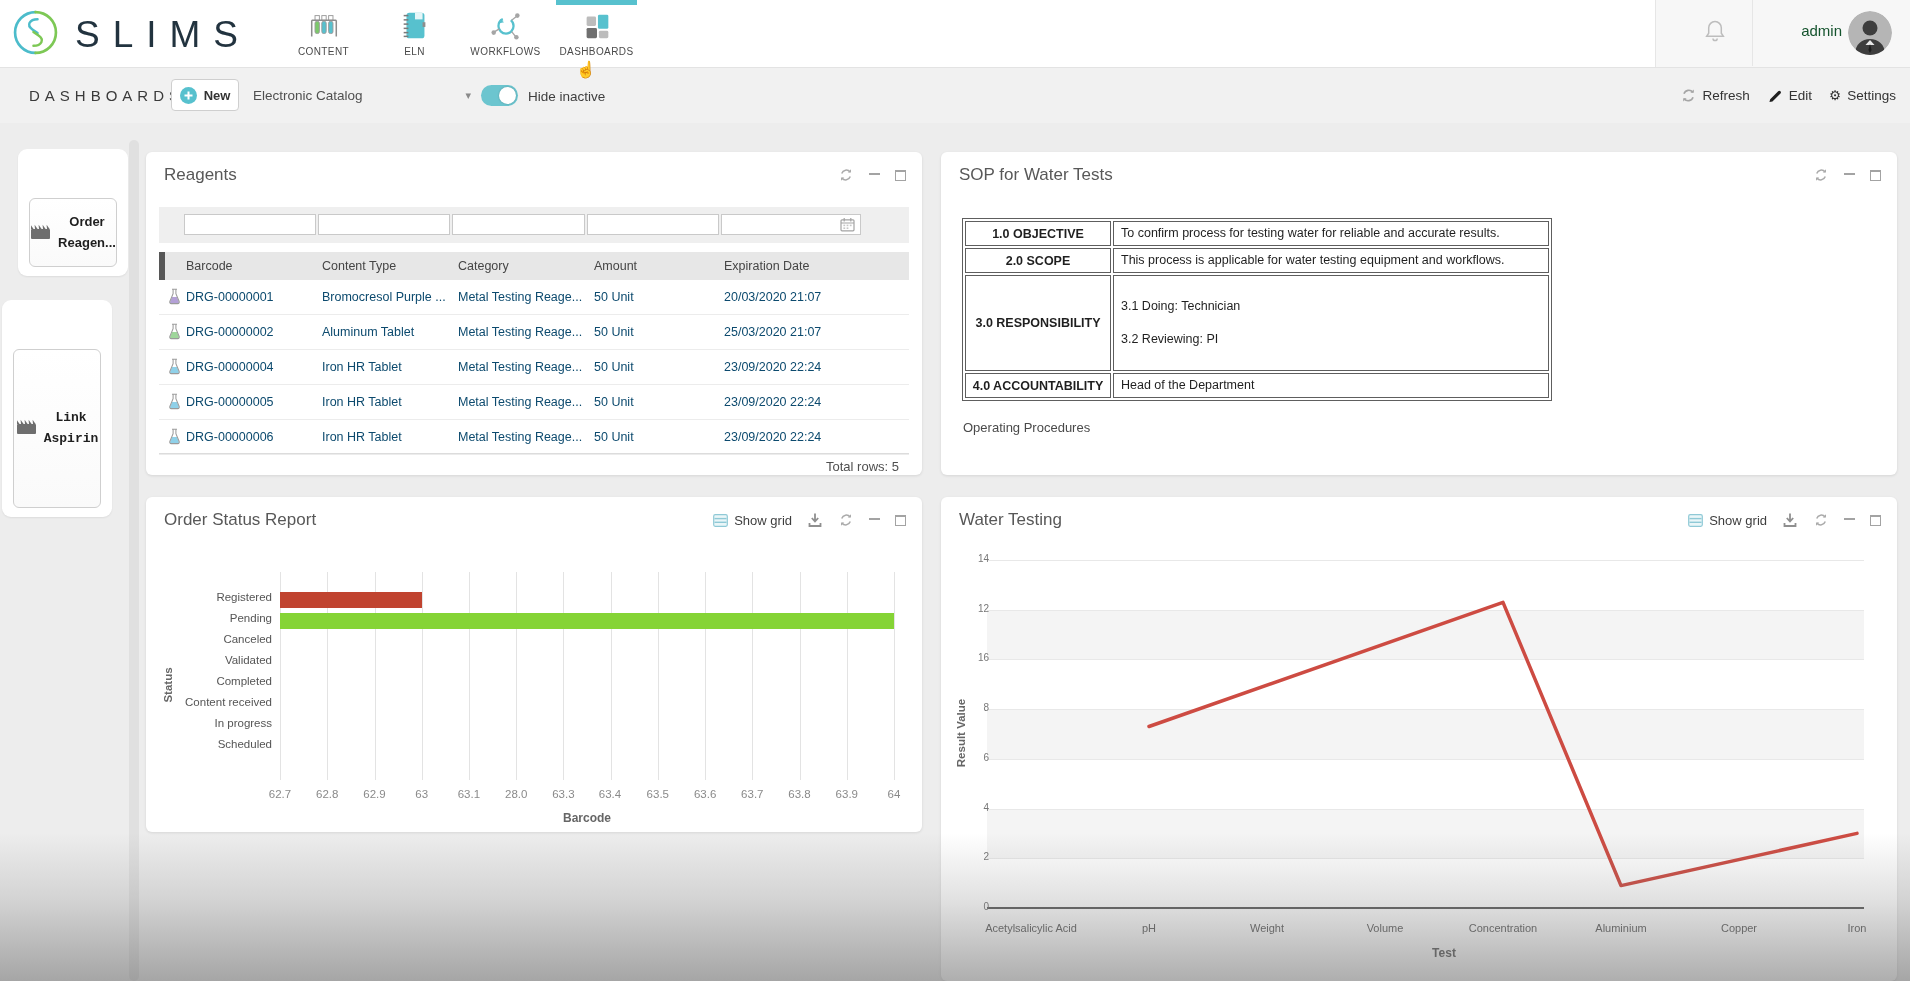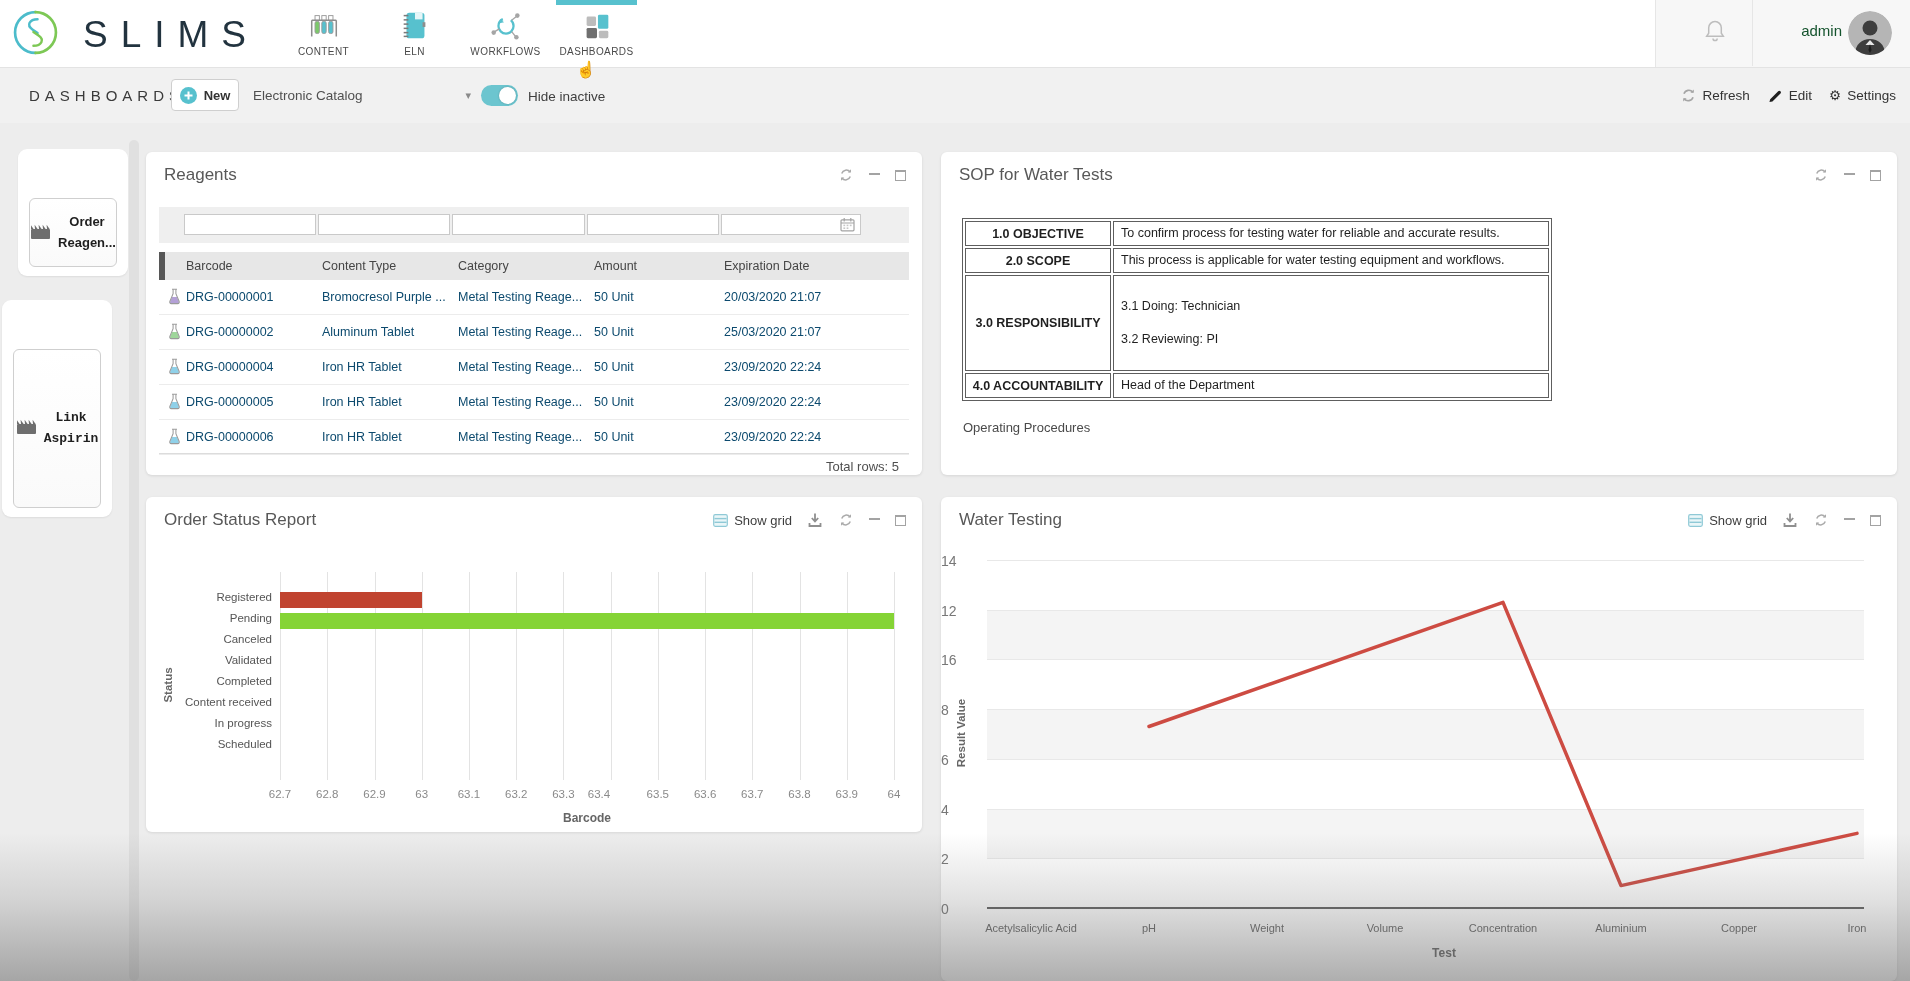--- a/index.html
+++ b/index.html
@@ -3,21 +3,21 @@
 <meta charset="utf-8">
 <style>
   html,body{margin:0;padding:0;}
   body{
     width:1910px;height:981px;position:relative;overflow:hidden;
     background:#ededed;font-family:"Liberation Sans",sans-serif;
     -webkit-font-smoothing:antialiased;
   }
   
   .topbar{position:absolute;left:0;top:0;width:1910px;height:67px;background:#fff;border-bottom:1px solid #e3e3e3;z-index:10;}
-  .logo{position:absolute;left:12px;top:9px;display:flex;align-items:center;gap:24px;cursor:pointer;}
+  .logo{position:absolute;left:12px;top:9px;display:flex;align-items:center;gap:16px;cursor:pointer;}
   .logo-text{font-size:37px;letter-spacing:13px;color:#22333f;font-weight:400;}
   .nav{position:absolute;left:278px;top:0;height:67px;display:flex;}
   .nav-item{width:91px;height:67px;position:relative;display:flex;flex-direction:column;align-items:center;padding-top:7px;box-sizing:border-box;cursor:pointer;}
   .nav-item .nav-ico{height:38px;display:flex;align-items:center;justify-content:center;}
   .nav-label{font-size:10px;color:#4a4a4a;letter-spacing:.4px;margin-top:1px;}
   .nav-item.active::before{content:"";position:absolute;top:0;left:5px;right:5px;height:5px;background:#57c1ce;}
   .user-area{position:absolute;right:0;top:0;width:254px;height:67px;background:#f7f7f7;border-left:1px solid #e6e6e6;}
   .bell-wrap{position:absolute;left:22px;top:0;width:74px;height:66px;border-right:1px solid #e6e6e6;display:flex;align-items:center;justify-content:center;cursor:pointer;}
   .admin-name{position:absolute;right:68px;top:22px;font-size:15px;color:#14532d;}
   .avatar{position:absolute;right:18px;top:11px;width:44px;height:44px;border-radius:50%;overflow:hidden;cursor:pointer;}
@@ -71,21 +71,21 @@
   .sop-footer{position:absolute;left:22px;top:268px;font-size:13px;color:#4a4a4a;}
   
   .chart-host{position:absolute;left:0;top:0;right:0;bottom:0;}
   .vline{position:absolute;width:1px;background:#e3e3e3;}
   .hline{position:absolute;height:1px;background:#e8e8e8;}
   .axis-line{position:absolute;height:2px;background:#5f5f5f;}
   .band{position:absolute;background:#f4f4f4;}
   .cat-label-y{position:absolute;text-align:right;font-size:11.5px;color:#555;width:118px;white-space:nowrap;}
   .bar{position:absolute;height:16px;}
   .xtick{position:absolute;font-size:11.5px;color:#8a8a8a;width:44px;text-align:center;}
-  .ytick{position:absolute;font-size:14px;color:#777;width:38px;text-align:left;}
+  .ytick{position:absolute;font-size:10px;color:#777;width:38px;text-align:right;margin-left:10px;}
   .cat-label-x{position:absolute;font-size:11px;color:#666;width:150px;text-align:center;white-space:nowrap;}
   .ax-title{position:absolute;font-size:12px;font-weight:bold;color:#666;text-align:center;}
   .rot{transform:rotate(-90deg);transform-origin:center;white-space:nowrap;}
   .line-svg{position:absolute;left:0;top:0;}
   
   .bottom-fade{position:absolute;left:0;top:833px;width:1910px;height:148px;z-index:40;pointer-events:none;
     background:linear-gradient(to bottom,rgba(130,130,130,0) 0%,rgba(120,120,120,.22) 45%,rgba(100,100,100,.52) 100%);}
   .cursor-glyph{position:absolute;left:576px;top:60px;font-size:16px;color:#5a5a5a;z-index:60;}
 </style>
 </head>
@@ -466,25 +466,25 @@
       <div class="xtick" style="left:112.0px;top:291px;">62.7</div>
       <div class="vline" style="left:181.2px;top:75px;height:208px;"></div>
       <div class="xtick" style="left:159.2px;top:291px;">62.8</div>
       <div class="vline" style="left:228.5px;top:75px;height:208px;"></div>
       <div class="xtick" style="left:206.5px;top:291px;">62.9</div>
       <div class="vline" style="left:275.7px;top:75px;height:208px;"></div>
       <div class="xtick" style="left:253.7px;top:291px;">63</div>
       <div class="vline" style="left:322.9px;top:75px;height:208px;"></div>
       <div class="xtick" style="left:300.9px;top:291px;">63.1</div>
       <div class="vline" style="left:370.2px;top:75px;height:208px;"></div>
-      <div class="xtick" style="left:348.2px;top:291px;">63.2</div>
+      <div class="xtick" style="left:348.2px;top:291px;">28.0</div>
       <div class="vline" style="left:417.4px;top:75px;height:208px;"></div>
       <div class="xtick" style="left:395.4px;top:291px;">63.3</div>
       <div class="vline" style="left:464.6px;top:75px;height:208px;"></div>
-      <div class="xtick" style="left:431px;top:291px;">63.4</div>
+      <div class="xtick" style="left:442px;top:291px;">63.4</div>
       <div class="vline" style="left:511.8px;top:75px;height:208px;"></div>
       <div class="xtick" style="left:489.8px;top:291px;">63.5</div>
       <div class="vline" style="left:559.1px;top:75px;height:208px;"></div>
       <div class="xtick" style="left:537.1px;top:291px;">63.6</div>
       <div class="vline" style="left:606.3px;top:75px;height:208px;"></div>
       <div class="xtick" style="left:584.3px;top:291px;">63.7</div>
       <div class="vline" style="left:653.5px;top:75px;height:208px;"></div>
       <div class="xtick" style="left:631.5px;top:291px;">63.8</div>
       <div class="vline" style="left:700.8px;top:75px;height:208px;"></div>
       <div class="xtick" style="left:678.8px;top:291px;">63.9</div>

